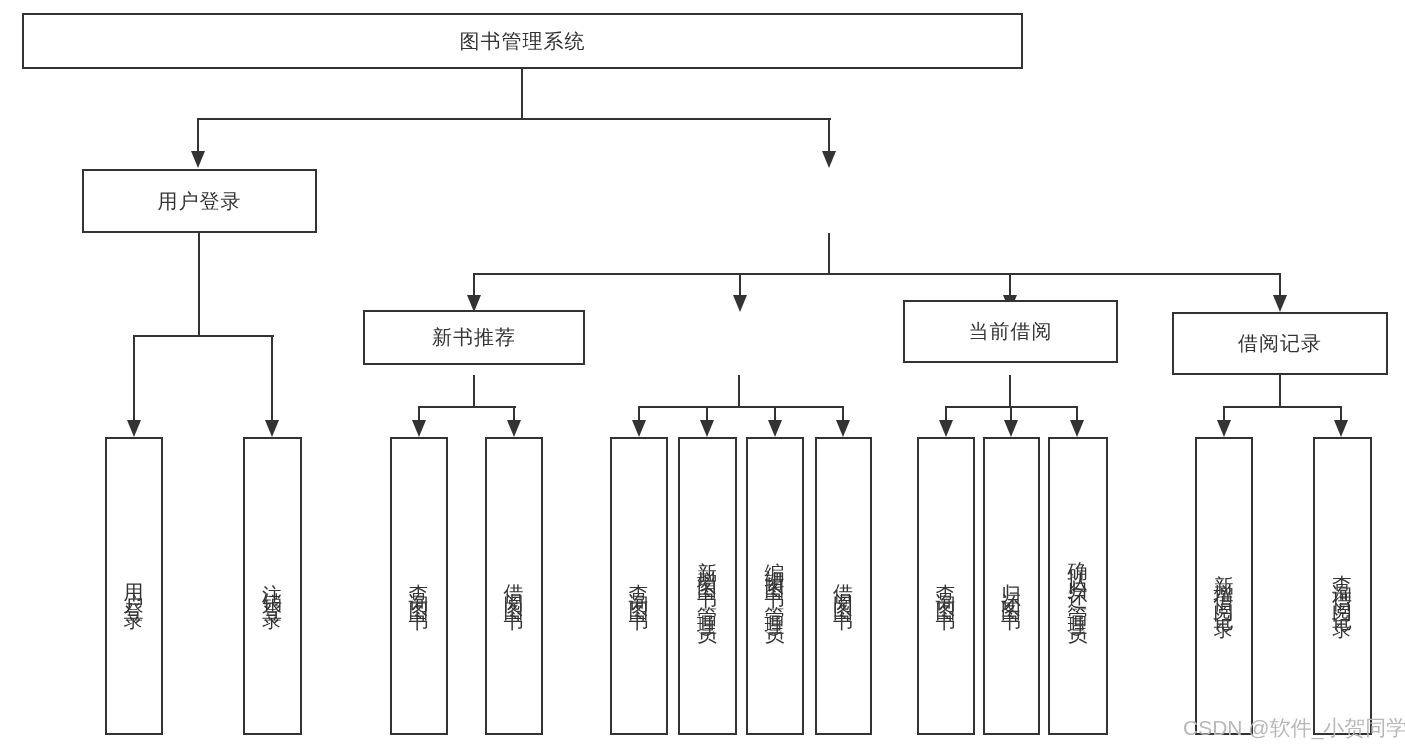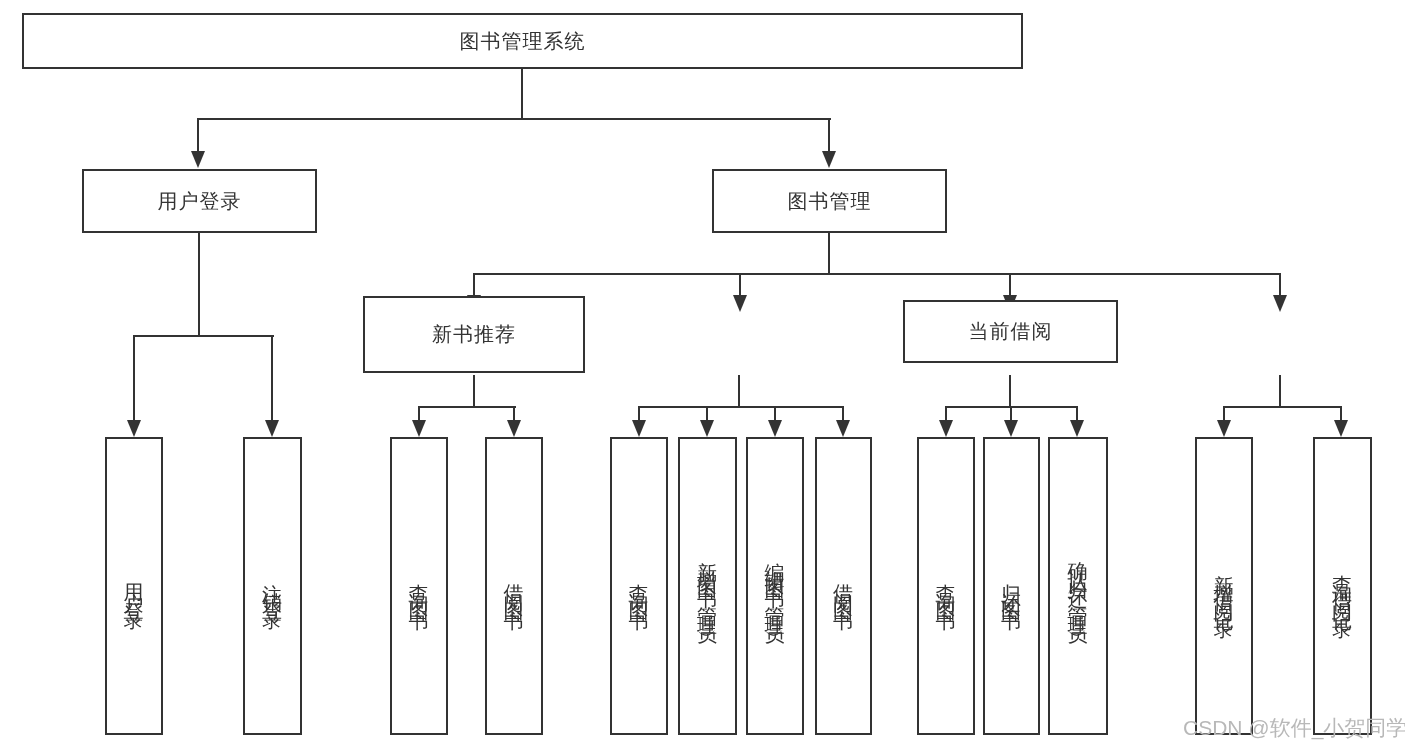--- a/index.html
+++ b/index.html
@@ -76,23 +76,20 @@
   <div class="vline" style="left:521px;top:69px;height:51px"></div>
   <div class="hline" style="left:197px;top:118px;width:634px"></div>
   <div class="vline" style="left:197px;top:118px;height:34px"></div>
   <div class="arrow" style="left:191px;top:151px"></div>
   <div class="vline" style="left:828px;top:118px;height:34px"></div>
   <div class="arrow" style="left:822px;top:151px"></div>
 
   <div class="node" style="left:82px;top:169px;width:235px;height:64px">
     <span>用户登录</span>
   </div>
-  <div class="node" style="left:712px;top:169px;width:235px;height:64px">
-    <span>图书管理</span>
-  </div>
 
   <div class="vline" style="left:198px;top:233px;height:104px"></div>
   <div class="hline" style="left:133px;top:335px;width:141px"></div>
   <div class="vline" style="left:133px;top:335px;height:86px"></div>
   <div class="arrow" style="left:127px;top:420px"></div>
   <div class="vline" style="left:271px;top:335px;height:86px"></div>
   <div class="arrow" style="left:265px;top:420px"></div>
 
   <div class="node vnode" style="left:105px;top:437px;width:58px;height:298px">
     <span class="vtext">用户登录</span>
@@ -105,25 +102,28 @@
   <div class="hline" style="left:473px;top:273px;width:808px"></div>
   <div class="vline" style="left:473px;top:273px;height:23px"></div>
   <div class="arrow" style="left:467px;top:295px"></div>
   <div class="vline" style="left:739px;top:273px;height:23px"></div>
   <div class="arrow" style="left:733px;top:295px"></div>
   <div class="vline" style="left:1009px;top:273px;height:23px"></div>
   <div class="arrow" style="left:1003px;top:295px"></div>
   <div class="vline" style="left:1279px;top:273px;height:23px"></div>
   <div class="arrow" style="left:1273px;top:295px"></div>
 
-  <div class="node" style="left:363px;top:296px;width:222px;height:77px">
+  <div class="node" style="left:363px;top:310px;width:222px;height:55px">
     <span>新书推荐</span>
   </div>
   <div class="node" style="left:903px;top:300px;width:215px;height:63px">
     <span>当前借阅</span>
+  </div>
+  <div class="node" style="left:1172px;top:312px;width:216px;height:63px">
+    <span>借阅记录</span>
   </div>
 
   <div class="vline" style="left:473px;top:375px;height:33px"></div>
   <div class="hline" style="left:418px;top:406px;width:98px"></div>
   <div class="vline" style="left:418px;top:406px;height:16px"></div>
   <div class="arrow" style="left:412px;top:420px"></div>
   <div class="vline" style="left:513px;top:406px;height:16px"></div>
   <div class="arrow" style="left:507px;top:420px"></div>
 
   <div class="node vnode" style="left:390px;top:437px;width:58px;height:298px">

